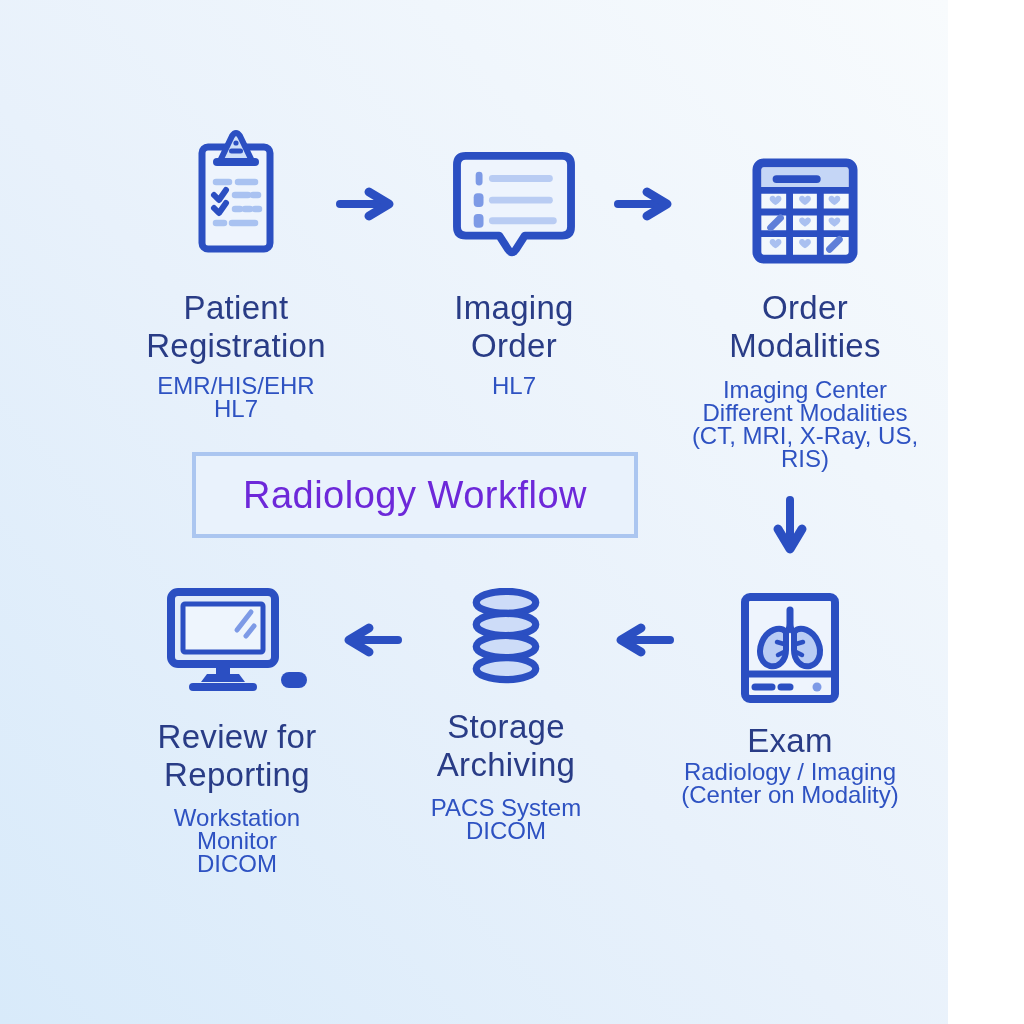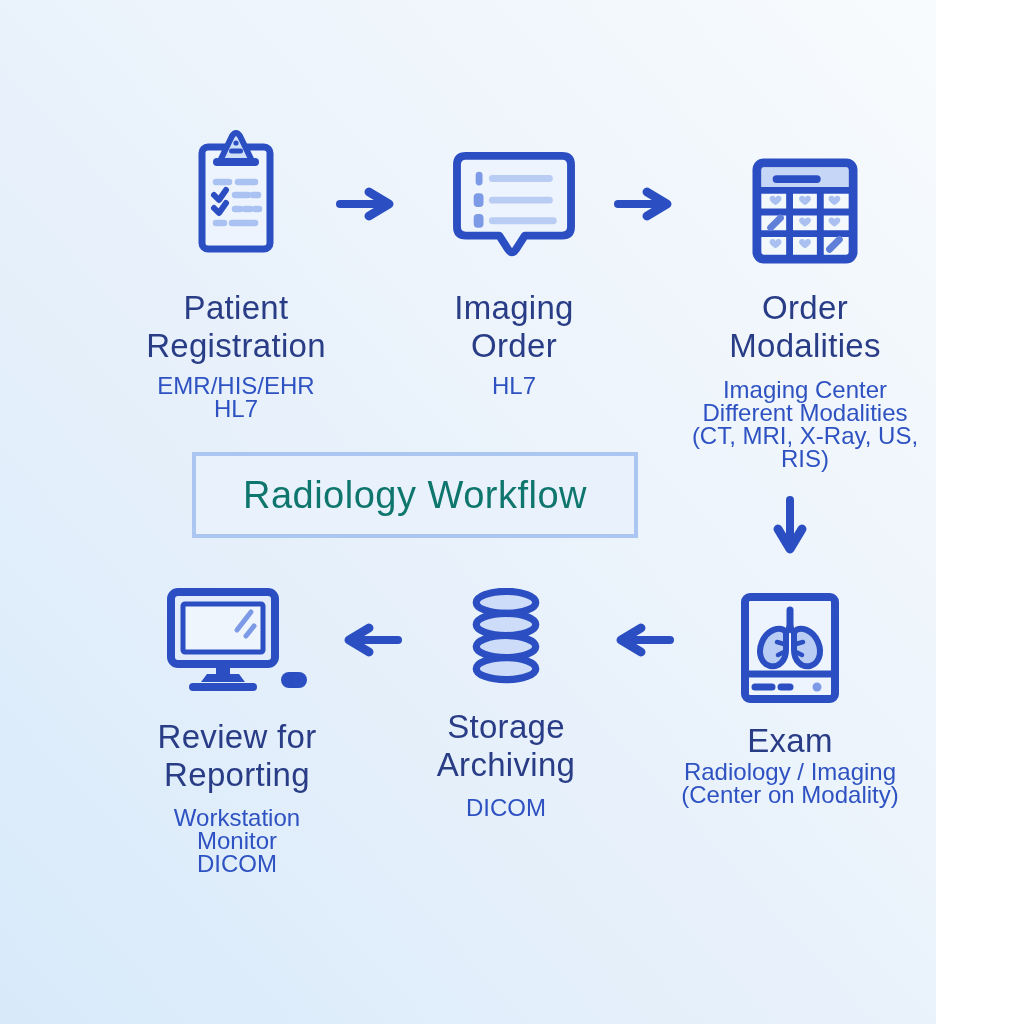--- a/index.html
+++ b/index.html
@@ -2,35 +2,36 @@
 <html><head>
 <meta charset="utf-8">
 <style>
   html,body{margin:0;padding:0;}
   .canvas{
     position:relative;
     width:936px;height:1024px;
     background:linear-gradient(to top right,#d8eafa 0%,#e8f1fb 45%,#f8fbfd 100%);
     font-family:"Liberation Sans", sans-serif;
     overflow:hidden;
+    padding-left:12px;
   }
   .step{position:absolute;text-align:center;}
   .icon-wrap{display:flex;justify-content:center;align-items:flex-end;}
   .heading{color:#293c86;font-size:33px;line-height:38px;font-weight:400;letter-spacing:0.3px;}
   .heading span{display:block;}
   .subs{color:#2e52c2;font-size:24px;line-height:23px;font-weight:400;}
   .subs span{display:block;}
   .arrow{position:absolute;}
   .title-box{
     position:absolute;left:192px;top:452px;width:446px;height:86px;
     border:4px solid #abc6f0;background:#e9f2fc;
     display:flex;align-items:center;justify-content:center;
     box-sizing:border-box;
   }
-  .title-box .title-text{color:#0f766e;font-size:38px;font-weight:400;letter-spacing:0.5px;}
+  .title-box .title-text{color:#6d28d9;font-size:38px;font-weight:400;letter-spacing:0.5px;}
   .logo{position:absolute;left:948px;top:972px;display:flex;gap:3px;}
 </style>
 </head>
 <body>
 
 <div class="canvas">
 
   <div class="step" style="left:116px;top:128px;width:240px;">
     <div class="icon-wrap" style="height:128px;">
       <svg width="86" height="128" viewBox="0 0 86 128" fill="none">
@@ -183,20 +184,21 @@
         <ellipse cx="40" cy="38" rx="31" ry="11.5" fill="#cddcf8" stroke="#2b4fc2" stroke-width="7.5"></ellipse>
         <ellipse cx="40" cy="61" rx="31" ry="11.5" fill="#cddcf8" stroke="#2b4fc2" stroke-width="7.5"></ellipse>
         <ellipse cx="40" cy="84" rx="31" ry="11.5" fill="#cddcf8" stroke="#2b4fc2" stroke-width="7.5"></ellipse>
       </svg>
     </div>
     <div class="heading" style="margin-top:24px;">
       <span>Storage</span>
       <span>Archiving</span>
     </div>
     <div class="subs" style="margin-top:12px;">
+      <span>PACS System</span>
       <span>DICOM</span>
     </div>
   </div>
 
   <div class="arrow" style="left:340px;top:620px;">
     <svg width="62" height="40" viewBox="0 0 62 40" fill="none">
       <path d="M58,20 H18" stroke="#2b4fc2" stroke-width="8" stroke-linecap="round"></path>
       <path d="M29,8 L9,20 L29,32" stroke="#2b4fc2" stroke-width="9" stroke-linecap="round" stroke-linejoin="round"></path>
     </svg>
   </div>

